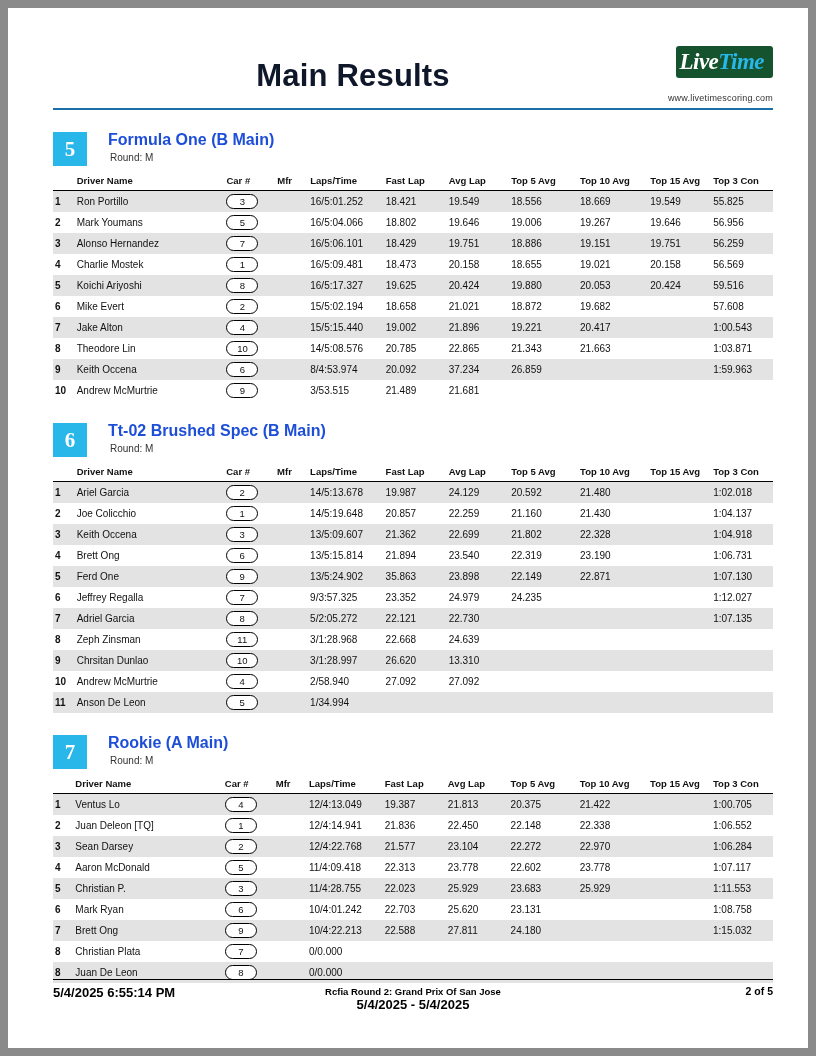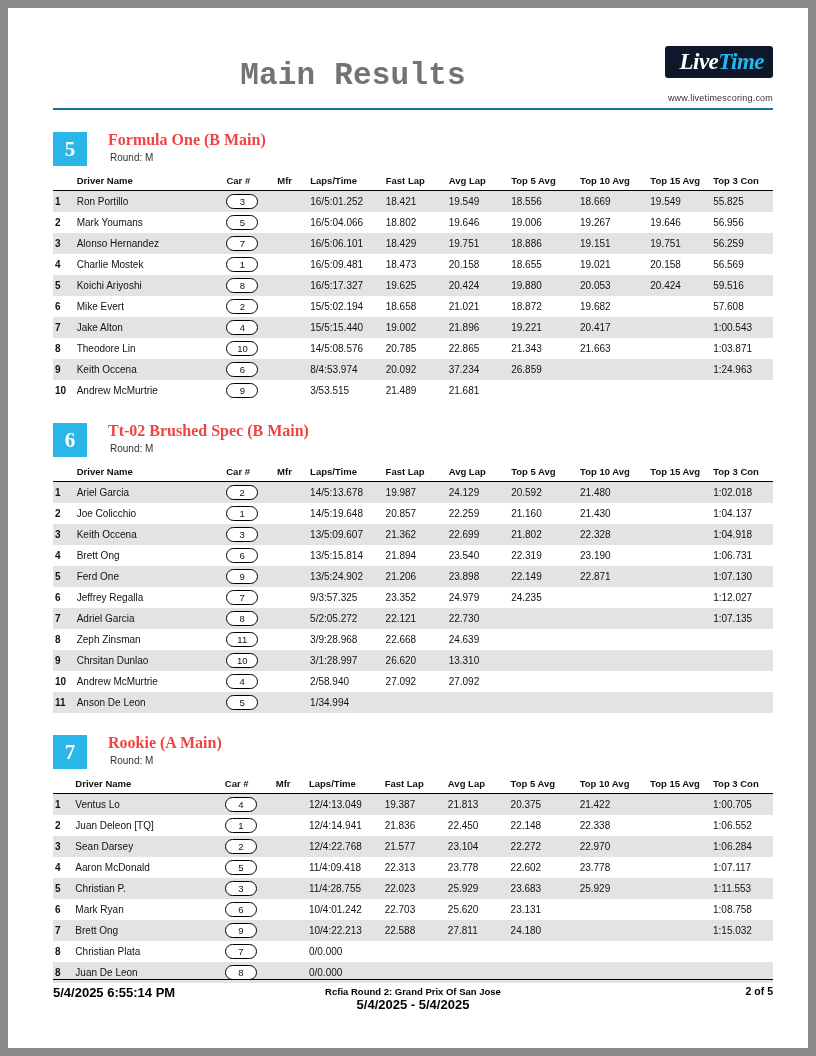--- a/index.html
+++ b/index.html
@@ -33,37 +33,37 @@
   .header {
     position: relative;
     height: 72px;
   }
   .doc-title {
     position: absolute;
     left: 0;
     top: 20px;
     width: 600px;
     text-align: center;
-    font-family: Liberation Mono, monospace;
+    font-family: Liberation Sans, sans-serif;
     font-weight: bold;
     font-size: 31px;
-    color: #737373;
+    color: #0f172a;
     letter-spacing: 0.2px;
   }
   .logo-wrap {
     position: absolute;
     right: 0;
     top: 8px;
     width: 200px;
     text-align: right;
   }
   .logo-box {
     display: inline-block;
-    background: #0f172a;
-    padding: 4px 9px 5px 14px;
+    background: #14532d;
+    padding: 4px 9px 5px 3px;
     border-radius: 3px;
   }
   .logo-text {
     font-family: "Liberation Serif", serif;
     font-style: italic;
     font-weight: bold;
     font-size: 23px;
     color: #ffffff;
     letter-spacing: -0.5px;
     line-height: 1;
@@ -101,24 +101,24 @@
     font-family: "Liberation Serif", serif;
     font-weight: bold;
     font-size: 21px;
     text-align: center;
     line-height: 34px;
   }
   .group-title {
     position: absolute;
     left: 55px;
     top: -1px;
-    font-family: Liberation Serif, serif;
+    font-family: Liberation Sans, sans-serif;
     font-weight: bold;
     font-size: 16px;
-    color: #ef4444;
+    color: #1d4ed8;
   }
   .group-round {
     position: absolute;
     left: 57px;
     top: 20px;
     font-size: 10px;
     color: #333;
   }
 
   table.results {
@@ -358,21 +358,21 @@
                 <td class="c-pos">9</td>
                 <td class="c-name">Keith  Occena</td>
                 <td class="c-car"><span class="carbadge">6</span></td>
                 <td class="c-mfr"></td>
                 <td class="c-laps">8/4:53.974</td>
                 <td class="c-fast">20.092</td>
                 <td class="c-avg">37.234</td>
                 <td class="c-t5">26.859</td>
                 <td class="c-t10"></td>
                 <td class="c-t15"></td>
-                <td class="c-t3">1:24.963</td>
+                <td class="c-t3">1:59.963</td>
               </tr>
               <tr class="even">
                 <td class="c-pos">10</td>
                 <td class="c-name">Andrew McMurtrie</td>
                 <td class="c-car"><span class="carbadge">9</span></td>
                 <td class="c-mfr"></td>
                 <td class="c-laps">3/53.515</td>
                 <td class="c-fast">21.489</td>
                 <td class="c-avg">21.681</td>
                 <td class="c-t5"></td>
@@ -457,21 +457,21 @@
                 <td class="c-t10">23.190</td>
                 <td class="c-t15"></td>
                 <td class="c-t3">1:06.731</td>
               </tr>
               <tr class="odd">
                 <td class="c-pos">5</td>
                 <td class="c-name">Ferd One</td>
                 <td class="c-car"><span class="carbadge">9</span></td>
                 <td class="c-mfr"></td>
                 <td class="c-laps">13/5:24.902</td>
-                <td class="c-fast">21.206</td>
+                <td class="c-fast">35.863</td>
                 <td class="c-avg">23.898</td>
                 <td class="c-t5">22.149</td>
                 <td class="c-t10">22.871</td>
                 <td class="c-t15"></td>
                 <td class="c-t3">1:07.130</td>
               </tr>
               <tr class="even">
                 <td class="c-pos">6</td>
                 <td class="c-name">Jeffrey Regalla</td>
                 <td class="c-car"><span class="carbadge">7</span></td>
@@ -495,21 +495,21 @@
                 <td class="c-t5"></td>
                 <td class="c-t10"></td>
                 <td class="c-t15"></td>
                 <td class="c-t3">1:07.135</td>
               </tr>
               <tr class="even">
                 <td class="c-pos">8</td>
                 <td class="c-name">Zeph Zinsman</td>
                 <td class="c-car"><span class="carbadge">11</span></td>
                 <td class="c-mfr"></td>
-                <td class="c-laps">3/9:28.968</td>
+                <td class="c-laps">3/1:28.968</td>
                 <td class="c-fast">22.668</td>
                 <td class="c-avg">24.639</td>
                 <td class="c-t5"></td>
                 <td class="c-t10"></td>
                 <td class="c-t15"></td>
                 <td class="c-t3"></td>
               </tr>
               <tr class="odd">
                 <td class="c-pos">9</td>
                 <td class="c-name">Chrsitan Dunlao</td>

